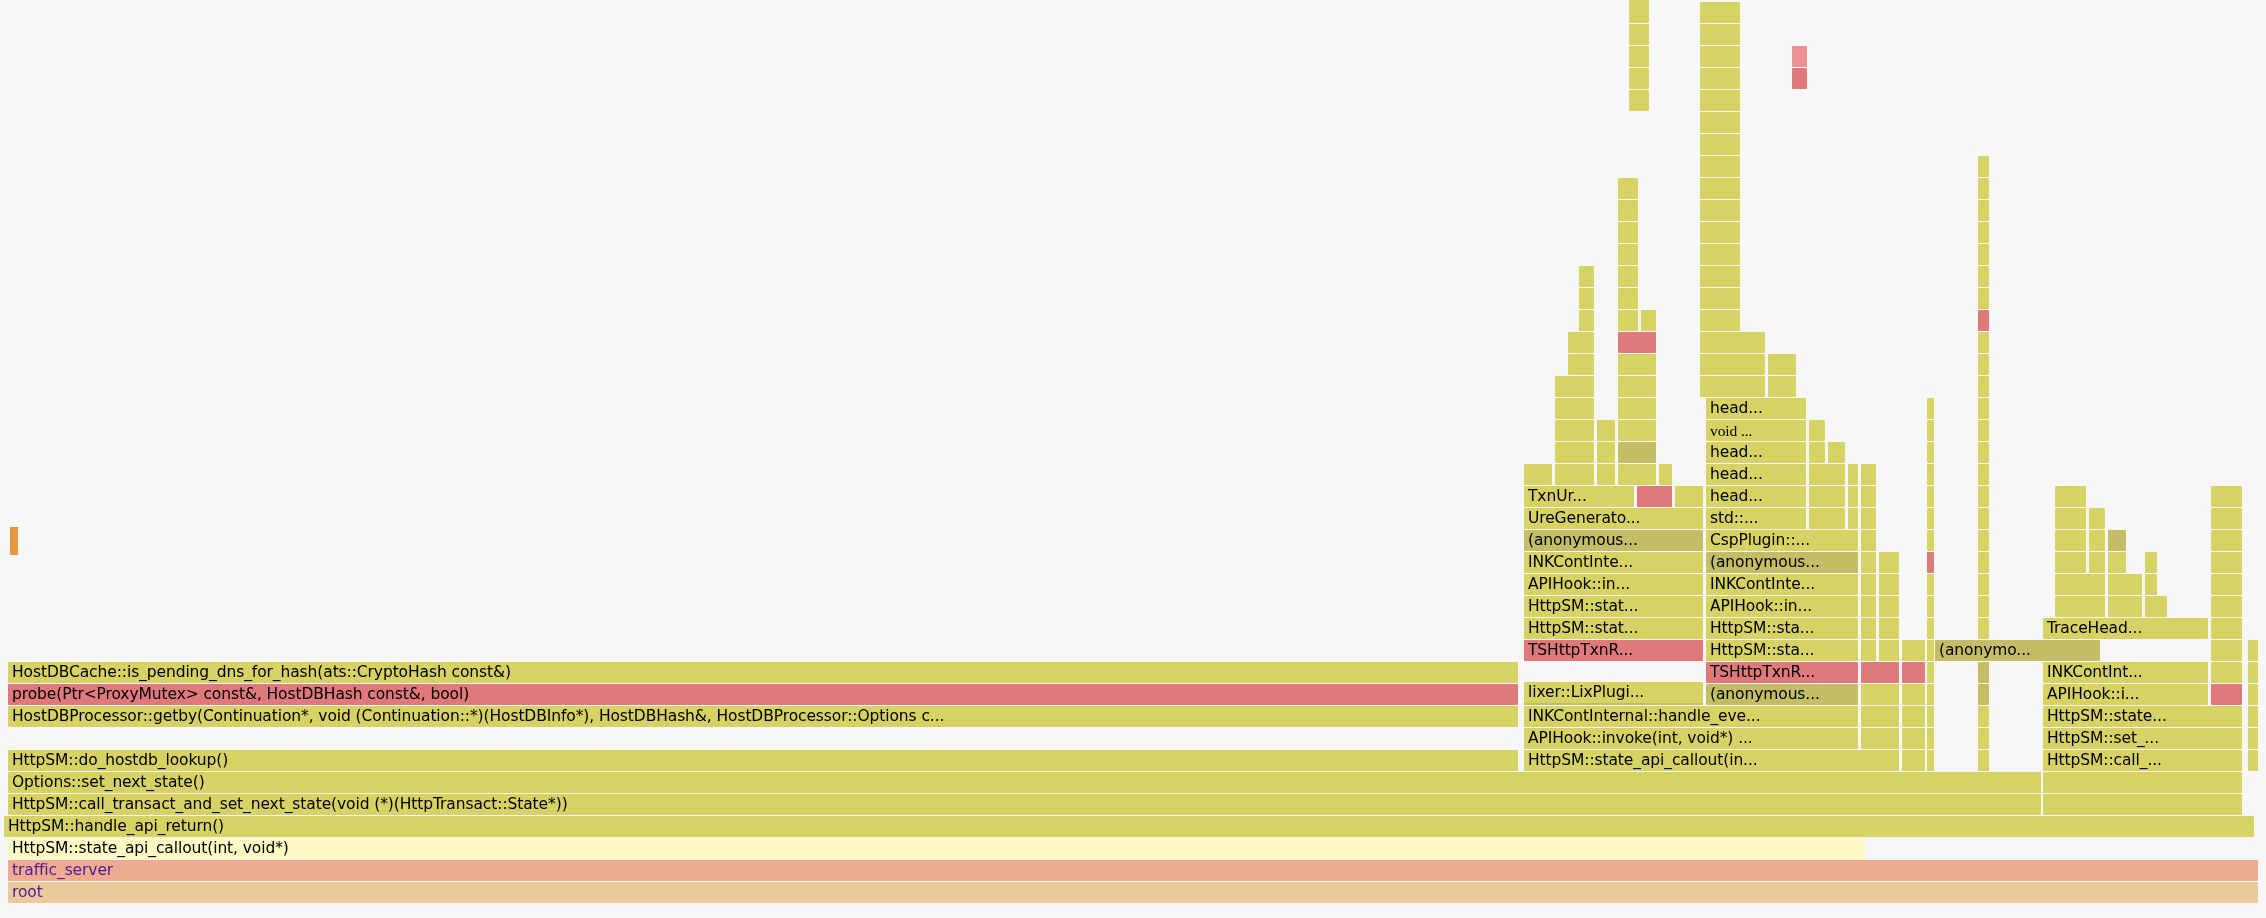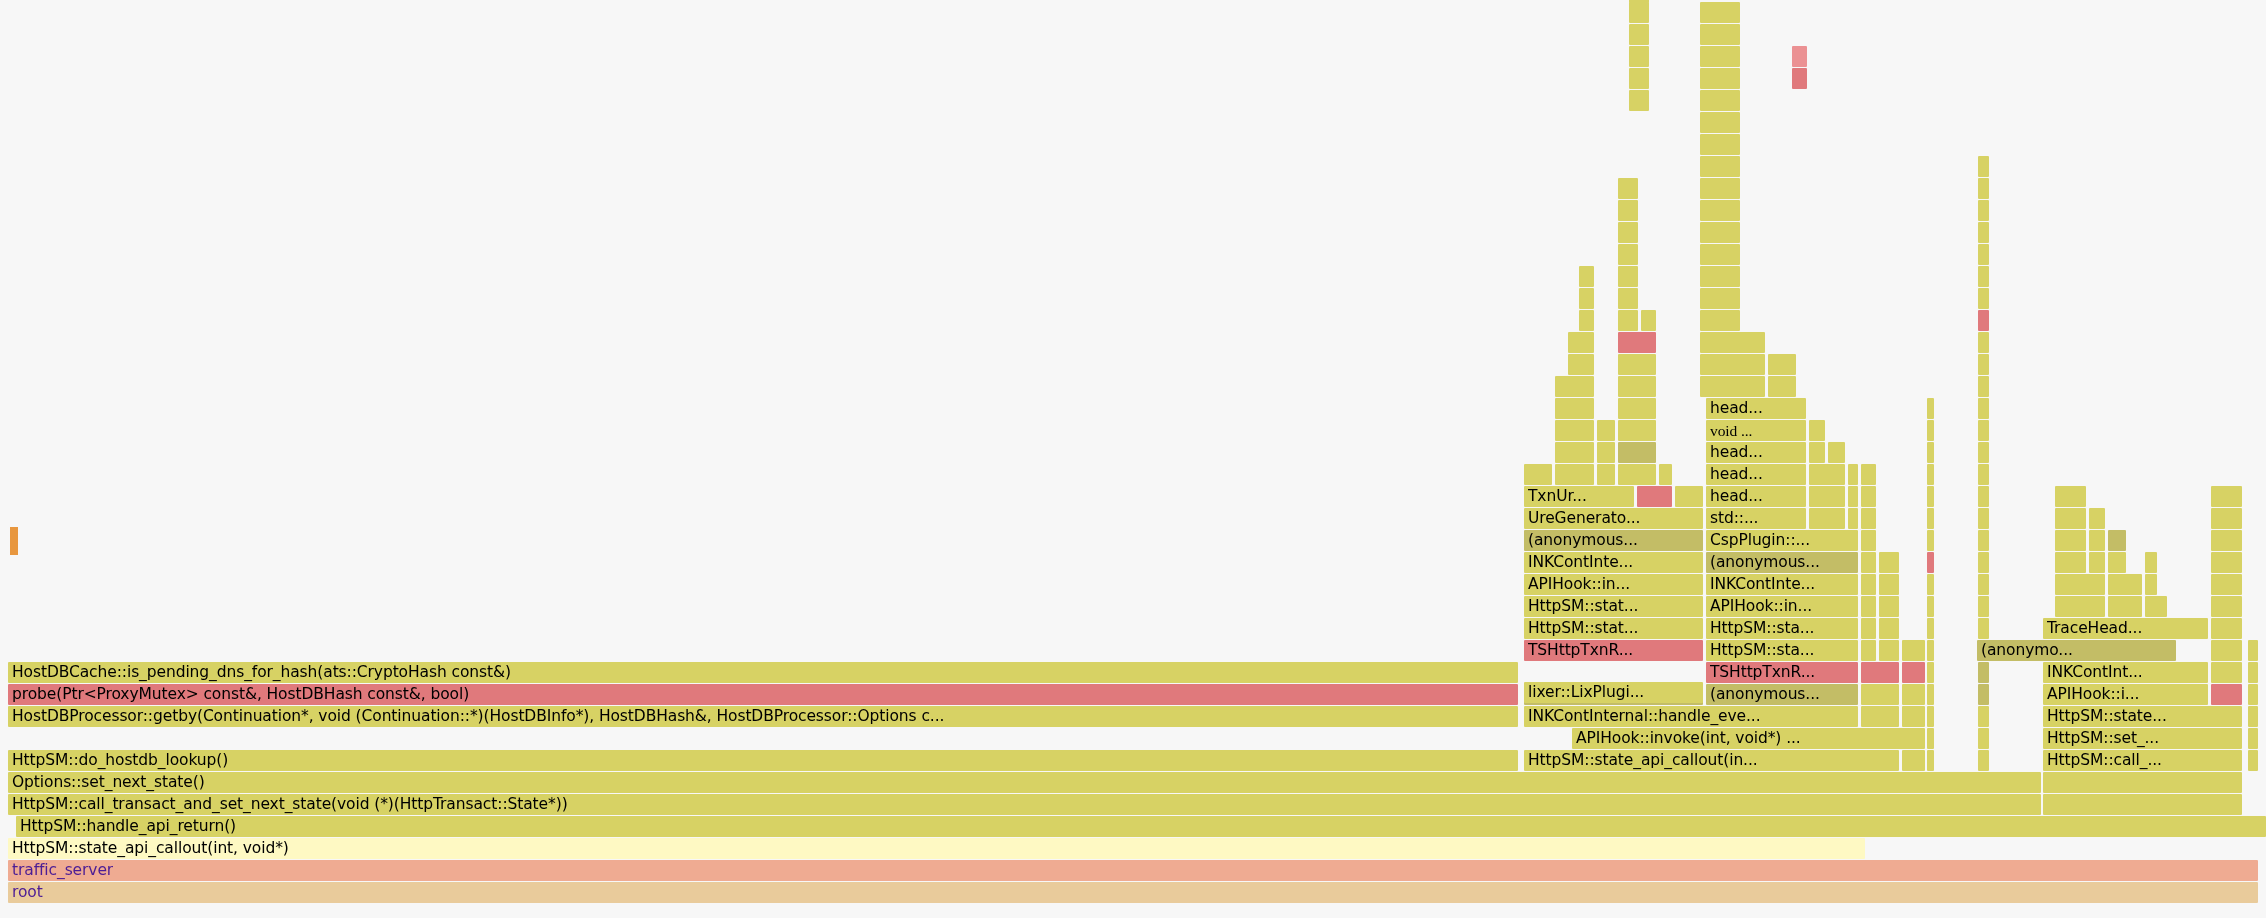--- a/index.html
+++ b/index.html
@@ -54,21 +54,21 @@
     <div class="marker" style="left: 10px; top: 527px; width: 8px; height: 28px; background: rgb(232, 151, 63);"></div>
     <div class="frame muted" style="left: 8px; top: 882px; width: 2250px; height: 21px; background: rgb(233, 203, 155);">
       <span class="lbl">root</span>
     </div>
     <div class="frame muted" style="left: 8px; top: 860px; width: 2250px; height: 21px; background: rgb(239, 171, 146);">
       <span class="lbl">traffic_server</span>
     </div>
     <div class="frame" style="left: 8px; top: 838px; width: 1857px; height: 21px; background: #fef9c3;">
       <span class="lbl">HttpSM::state_api_callout(int, void*)</span>
     </div>
-    <div class="frame" style="left: 16px; top: 816px; width: 2250px; height: 21px; background: rgb(215, 210, 100);">
+    <div class="frame" style="left: 4px; top: 816px; width: 2250px; height: 21px; background: rgb(215, 210, 100);">
       <span class="lbl">HttpSM::handle_api_return()</span>
     </div>
     <div class="frame" style="left: 8px; top: 794px; width: 2033px; height: 21px; background: rgb(215, 210, 100);">
       <span class="lbl">HttpSM::call_transact_and_set_next_state(void (*)(HttpTransact::State*))</span>
     </div>
     <div class="frame" style="left: 2043px; top: 794px; width: 199px; height: 21px; background: rgb(215, 210, 100);">
       <span class="lbl"></span>
     </div>
     <div class="frame" style="left: 8px; top: 772px; width: 2033px; height: 21px; background: rgb(215, 210, 100);">
       <span class="lbl">Options::set_next_state()</span>
@@ -90,21 +90,21 @@
     </div>
     <div class="frame" style="left: 1978px; top: 750px; width: 11px; height: 21px; background: rgb(215, 210, 100);">
       <span class="lbl"></span>
     </div>
     <div class="frame" style="left: 2043px; top: 750px; width: 199px; height: 21px; background: rgb(215, 210, 100);">
       <span class="lbl">HttpSM::call_...</span>
     </div>
     <div class="frame" style="left: 2248px; top: 750px; width: 10px; height: 21px; background: rgb(215, 210, 100);">
       <span class="lbl"></span>
     </div>
-    <div class="frame" style="left: 1524px; top: 728px; width: 334px; height: 21px; background: rgb(215, 210, 100); margin-left: 48px;">
+    <div class="frame" style="left: 1524px; top: 728px; width: 334px; height: 21px; background: rgb(215, 210, 100);">
       <span class="lbl">APIHook::invoke(int, void*) ...</span>
     </div>
     <div class="frame" style="left: 1861px; top: 728px; width: 38px; height: 21px; background: rgb(215, 210, 100);">
       <span class="lbl"></span>
     </div>
     <div class="frame" style="left: 1902px; top: 728px; width: 23px; height: 21px; background: rgb(215, 210, 100);">
       <span class="lbl"></span>
     </div>
     <div class="frame" style="left: 1927px; top: 728px; width: 7px; height: 21px; background: rgb(215, 210, 100);">
       <span class="lbl"></span>
@@ -219,21 +219,21 @@
     </div>
     <div class="frame" style="left: 1902px; top: 640px; width: 23px; height: 21px; background: rgb(215, 210, 100);">
       <span class="lbl"></span>
     </div>
     <div class="frame" style="left: 1927px; top: 640px; width: 7px; height: 21px; background: rgb(215, 210, 100);">
       <span class="lbl"></span>
     </div>
     <div class="frame" style="left: 1978px; top: 640px; width: 11px; height: 21px; background: rgb(215, 210, 100);">
       <span class="lbl"></span>
     </div>
-    <div class="frame" style="left: 1977px; top: 640px; width: 199px; height: 21px; background: rgb(195, 189, 102);">
+    <div class="frame" style="left: 1935px; top: 640px; width: 165px; height: 21px; background: rgb(195, 189, 102);">
       <span class="lbl">(anonymo...</span>
     </div>
     <div class="frame" style="left: 2211px; top: 640px; width: 31px; height: 21px; background: rgb(215, 210, 100);">
       <span class="lbl"></span>
     </div>
     <div class="frame" style="left: 2248px; top: 640px; width: 10px; height: 21px; background: rgb(215, 210, 100);">
       <span class="lbl"></span>
     </div>
     <div class="frame" style="left: 1524px; top: 618px; width: 179px; height: 21px; background: rgb(215, 210, 100);">
       <span class="lbl">HttpSM::stat...</span>

